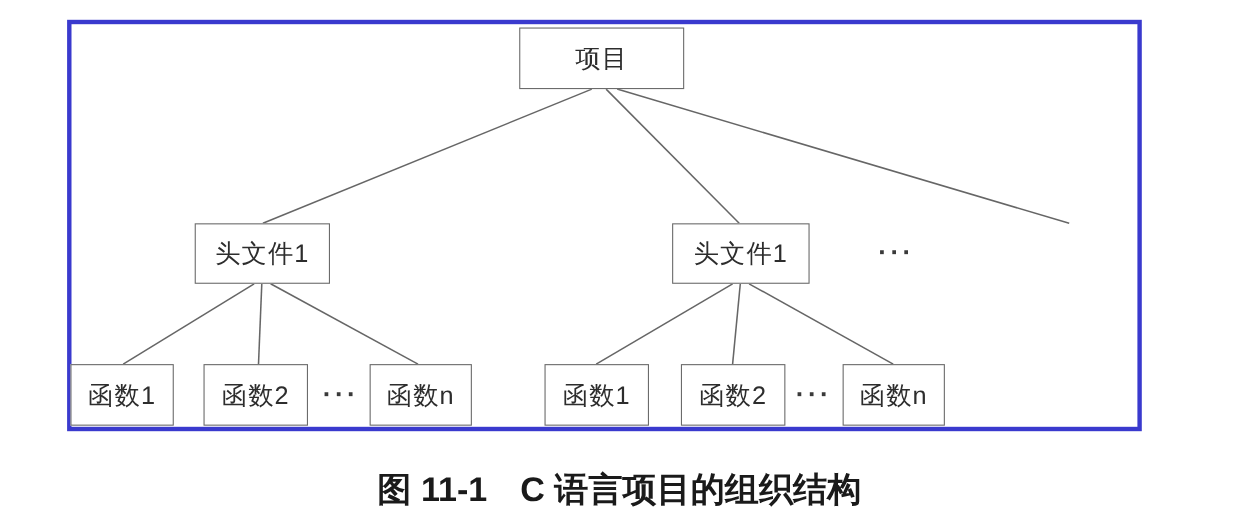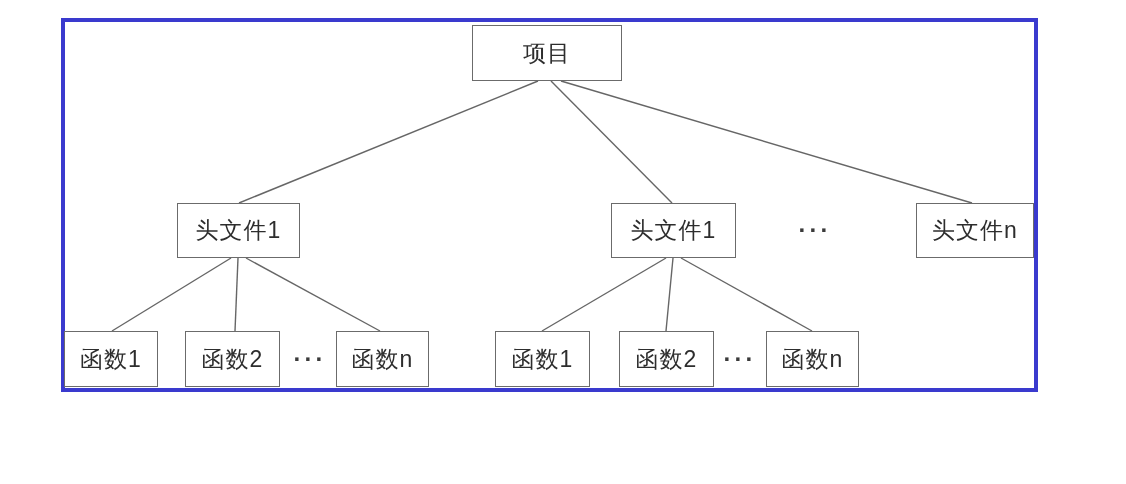--- a/index.html
+++ b/index.html
@@ -91,27 +91,29 @@
     <line x1="666" y1="258" x2="542" y2="331"></line>
     <line x1="673" y1="258" x2="666" y2="331"></line>
     <line x1="681" y1="258" x2="812" y2="331"></line>
   </svg>
 
   <div class="node root">项目</div>
 
   <div class="node h1">头文件1</div>
   <div class="node h2">头文件1</div>
   <div class="ellipsis e-mid">···</div>
-  <div class="node h3">头文件n</div>
 
   <div class="node f1">函数1</div>
   <div class="node f2">函数2</div>
   <div class="ellipsis e-left">···</div>
   <div class="node f3">函数n</div>
 
   <div class="node f4">函数1</div>
   <div class="node f5">函数2</div>
   <div class="ellipsis e-right">···</div>
   <div class="node f6">函数n</div>
 
+  <div class="caption">
+    <span class="cap-num">图 11-1</span><span class="cap-title">C 语言项目的组织结构</span>
+  </div>
 
 
 </div>
 
 </body></html>

